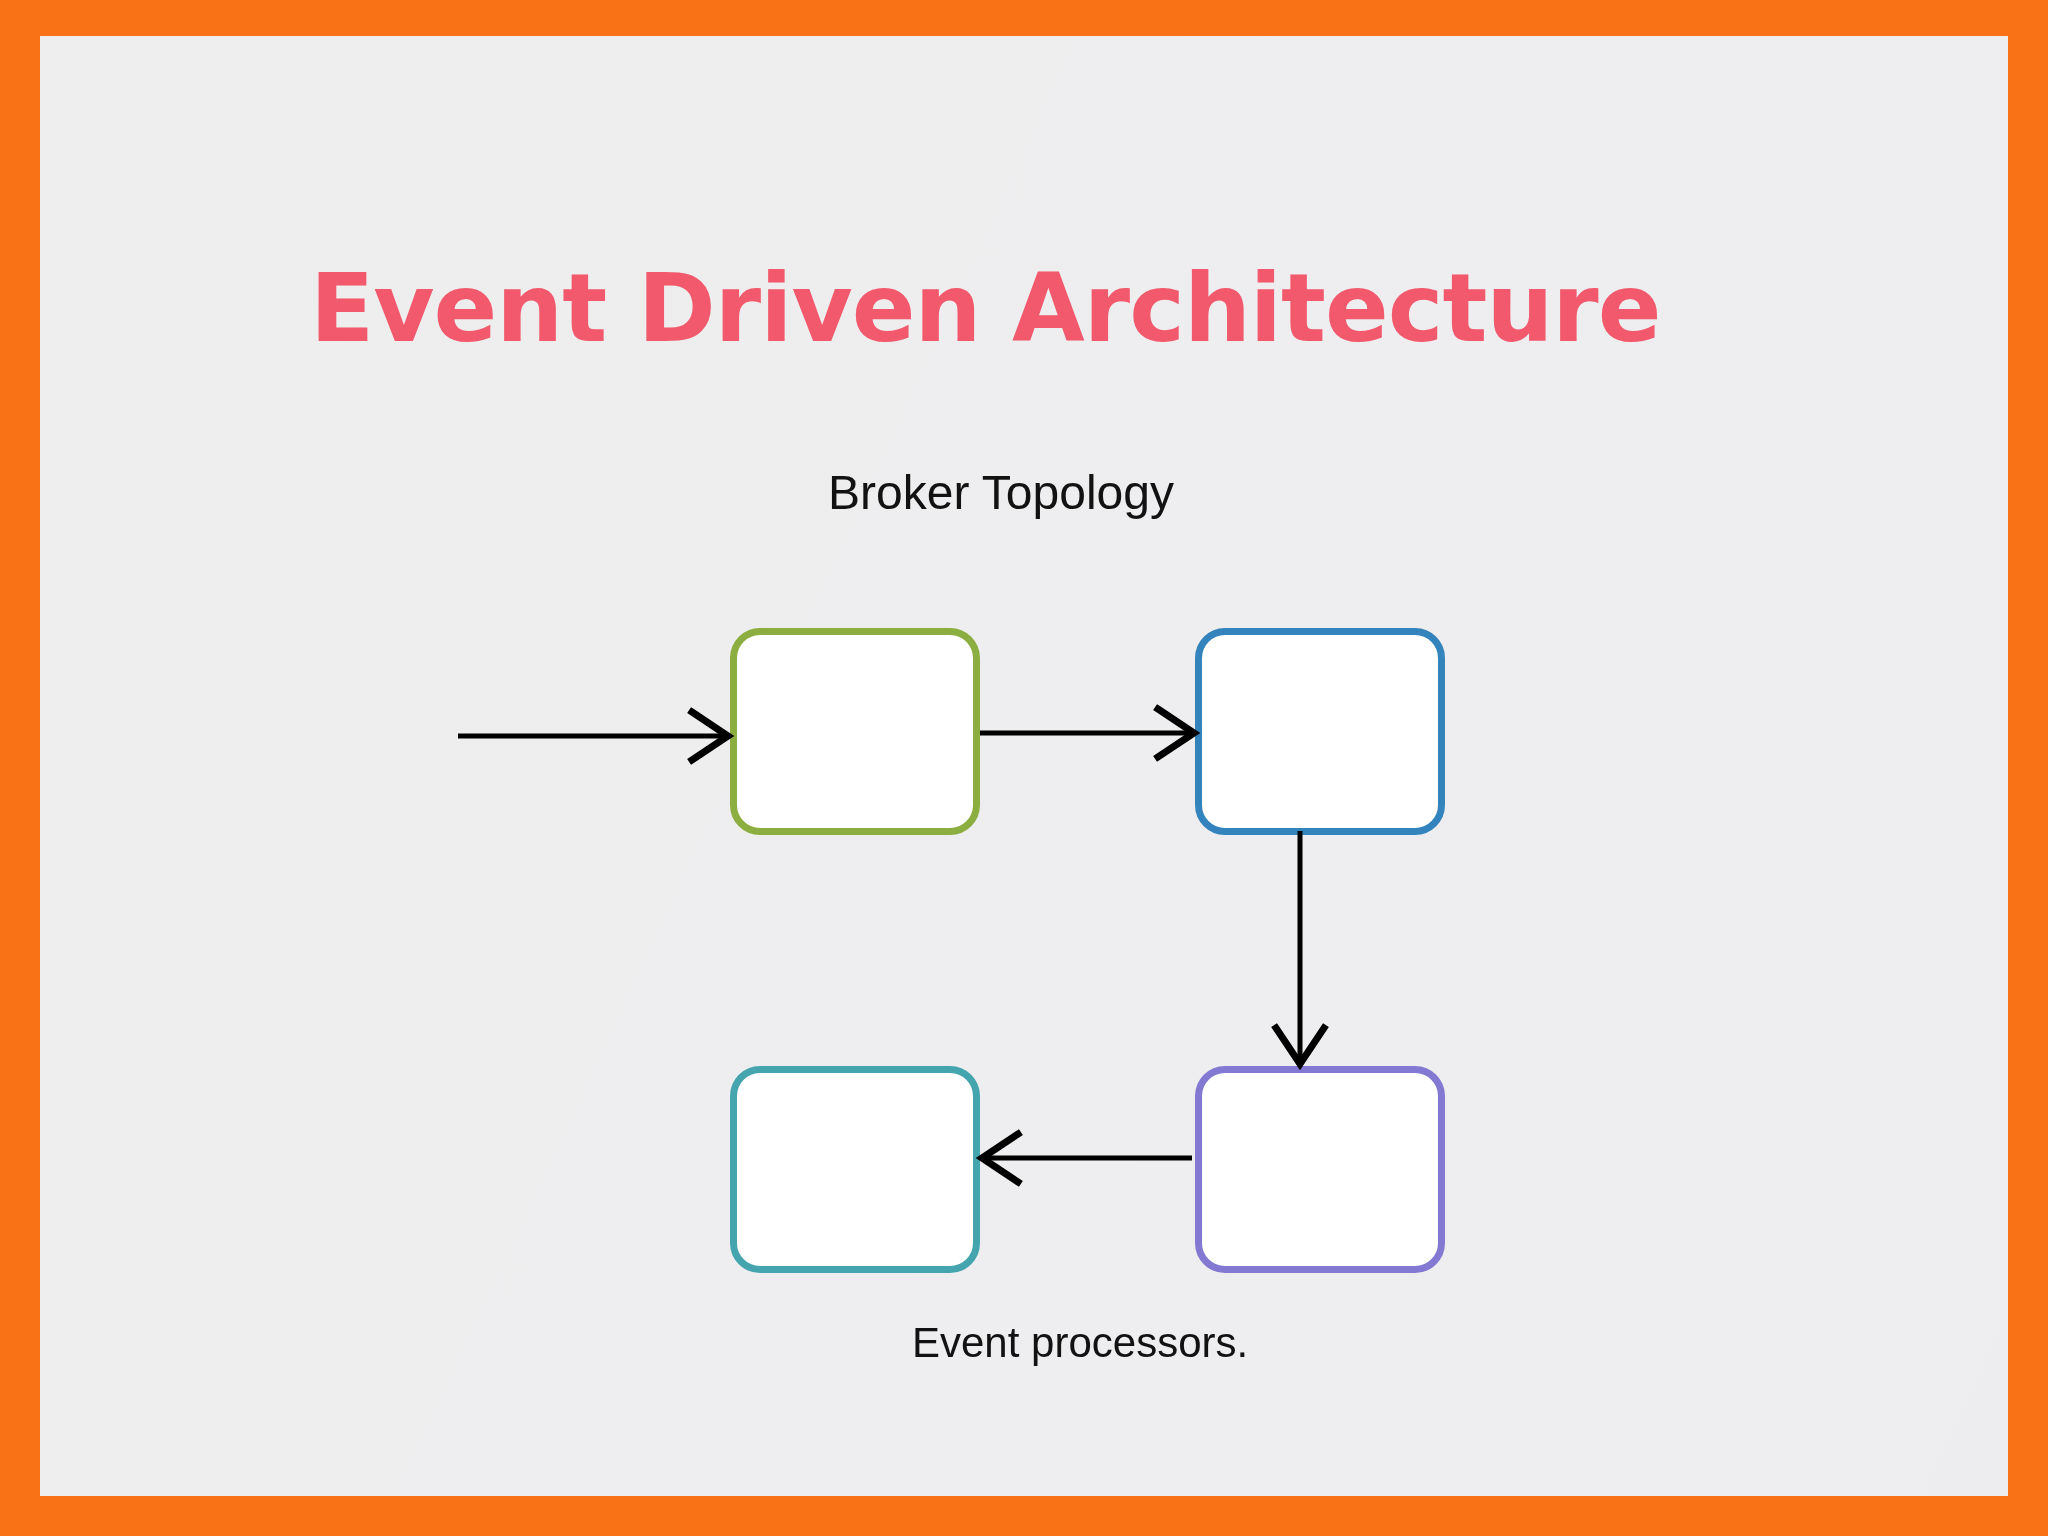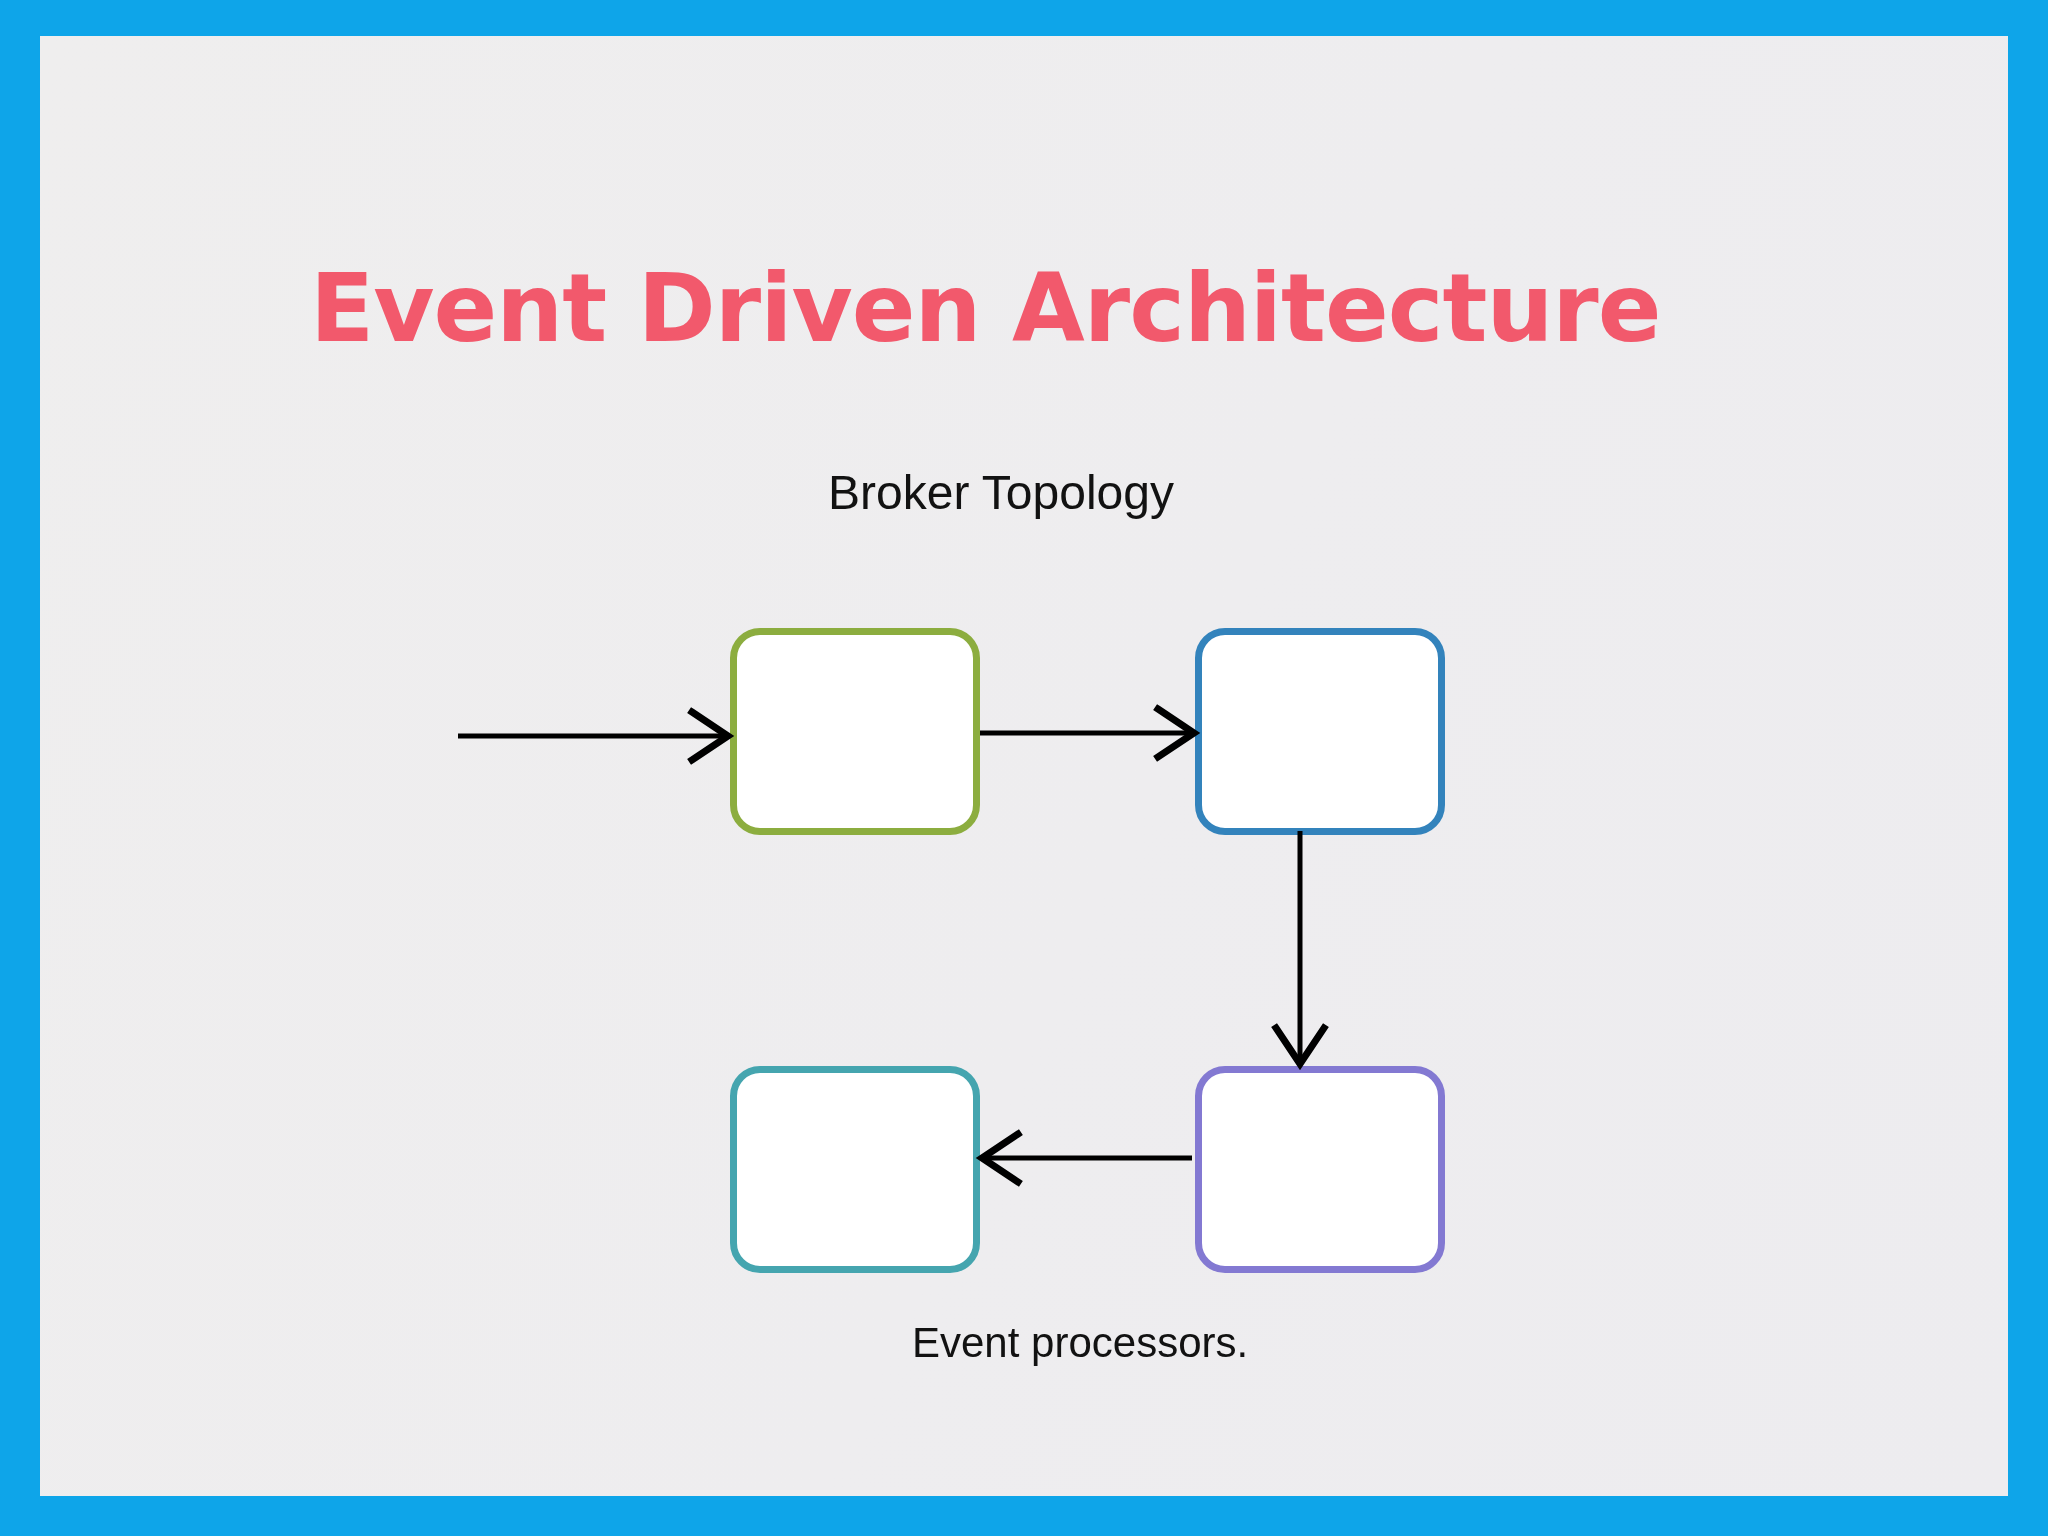--- a/index.html
+++ b/index.html
@@ -9,21 +9,21 @@
     height: 1536px;
     background: #ffffff;
     font-family: "Liberation Sans", sans-serif;
     overflow: hidden;
   }
 
   #slide-root {
     position: relative;
     width: 2048px;
     height: 1536px;
-    background: #0ea5e9;
+    background: #f97316;
   }
 
   
   #slide-canvas {
     position: absolute;
     left: 40px;
     top: 36px;
     width: 1968px;
     height: 1460px;
     background: linear-gradient(115deg, #efeeee 0%, #eeedef 55%, #edecef 100%);

